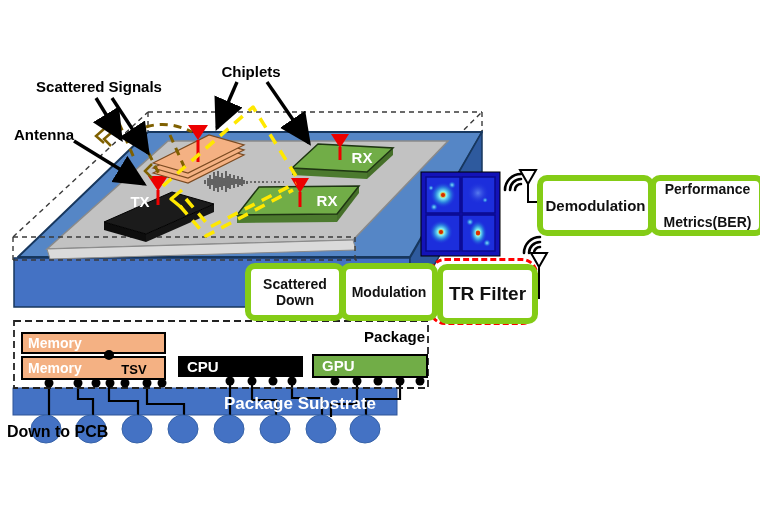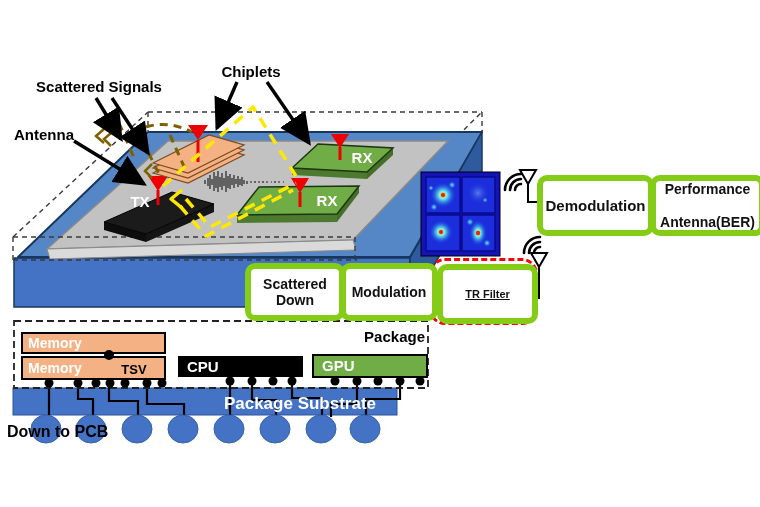--- a/index.html
+++ b/index.html
@@ -242,24 +242,24 @@
 
   <div class="redframe" style="left:429px;top:258px;width:103px;height:61px;"></div>
 
   <div class="fbox" style="left:245px;top:263px;width:88px;height:46px;">
     <span>Scattered</span>
     <span>Down</span>
   </div>
   <div class="fbox" style="left:340px;top:263px;width:86px;height:46px;">
     <span>Modulation</span>
   </div>
-  <div class="fbox" style="left:437px;top:264px;width:89px;height:48px;font-size:11px;text-decoration:underline;">
+  <div class="fbox" style="left:437px;top:264px;width:89px;height:48px;font-size:19px;">
     <span>TR Filter</span>
   </div>
   <div class="fbox" style="left:537px;top:175px;width:105px;height:49px;font-size:15px;">
     <span>Demodulation</span>
   </div>
   <div class="fbox" style="left:650px;top:175px;width:103px;height:49px;justify-content:space-between;">
     <span>Performance</span>
-    <span>Antenna(BER)</span>
+    <span>Metrics(BER)</span>
   </div>
 
 </div>
 
 </body></html>

